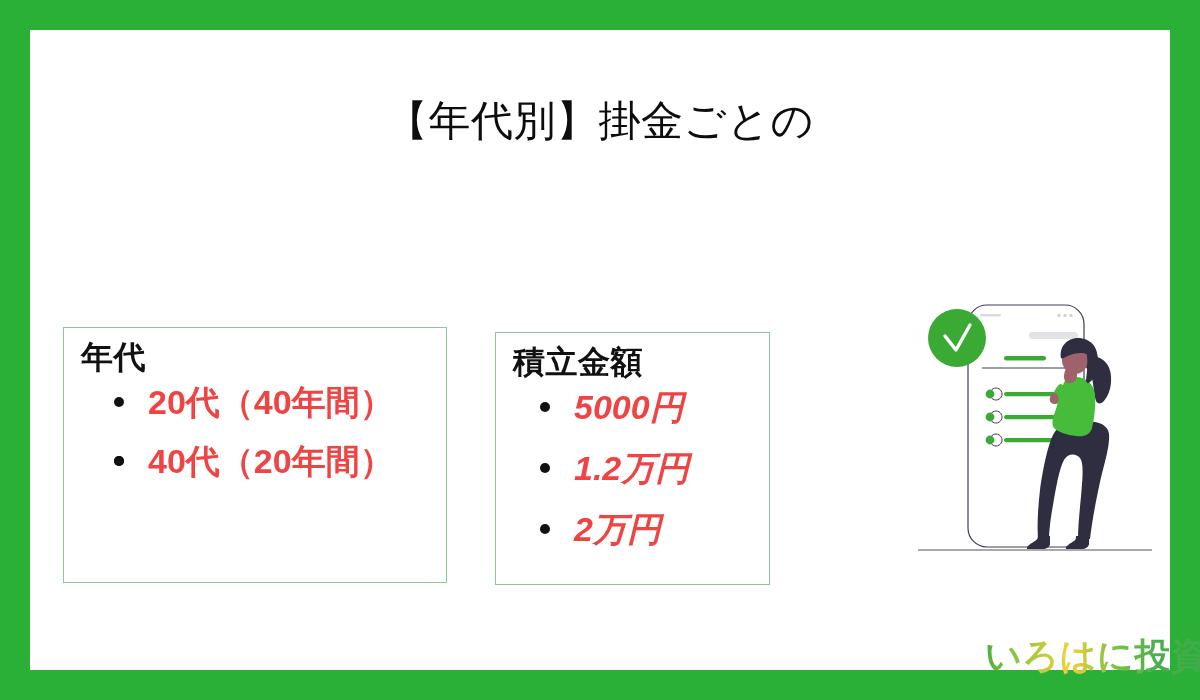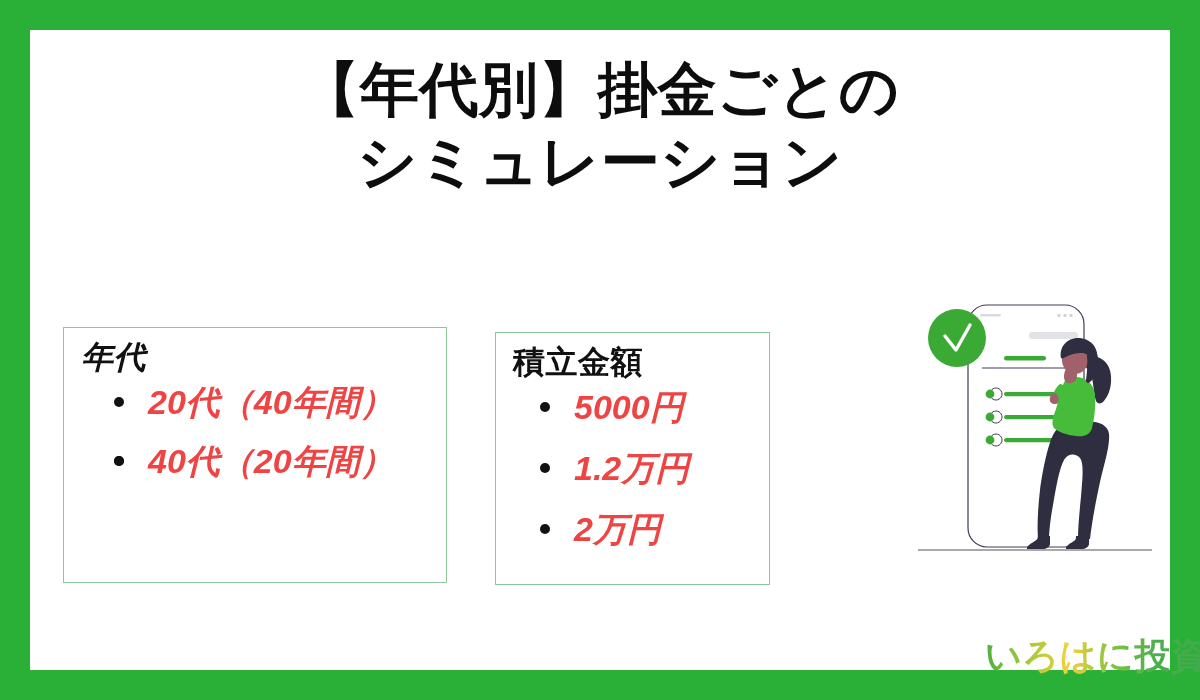--- a/index.html
+++ b/index.html
@@ -34,41 +34,41 @@
   
   .title-block {
     position: absolute;
     left: 0;
     top: 25px;
     width: 1140px;
     text-align: center;
   }
   .title-line {
     display: block;
-    font-size: 59px;
-    font-weight: 700;
+    font-size: 42px;
+    font-weight: 400;
     line-height: 1.22;
     color: #0d0d0d;
     letter-spacing: 0.5px;
     white-space: nowrap;
+    margin-top: 40px;
   }
 
   
   .box {
     position: absolute;
     box-sizing: border-box;
     border: 1.5px solid #8dc79a;
     background: #ffffff;
   }
   .box-age {
     left: 33px;
     top: 297px;
     width: 384px;
     height: 256px;
-    font-style: italic;
   }
   .box-amount {
     left: 465px;
     top: 302px;
     width: 275px;
     height: 253px;
   }
 
   .box-heading {
     position: absolute;
@@ -144,21 +144,20 @@
   }
 </style>
 </head>
 <body>
 
 <div class="slide">
   <div class="inner-canvas">
 
     <div class="title-block">
       <span class="title-line">【年代別】掛金ごとの</span>
-      <span class="title-line">シミュレーション</span>
     </div>
 
     <div class="box box-age">
       <div class="box-heading">年代</div>
       <ul class="box-list">
         <li>
           <span class="bullet"></span>
           <span>20代（40年間）</span>
         </li>
         <li>

